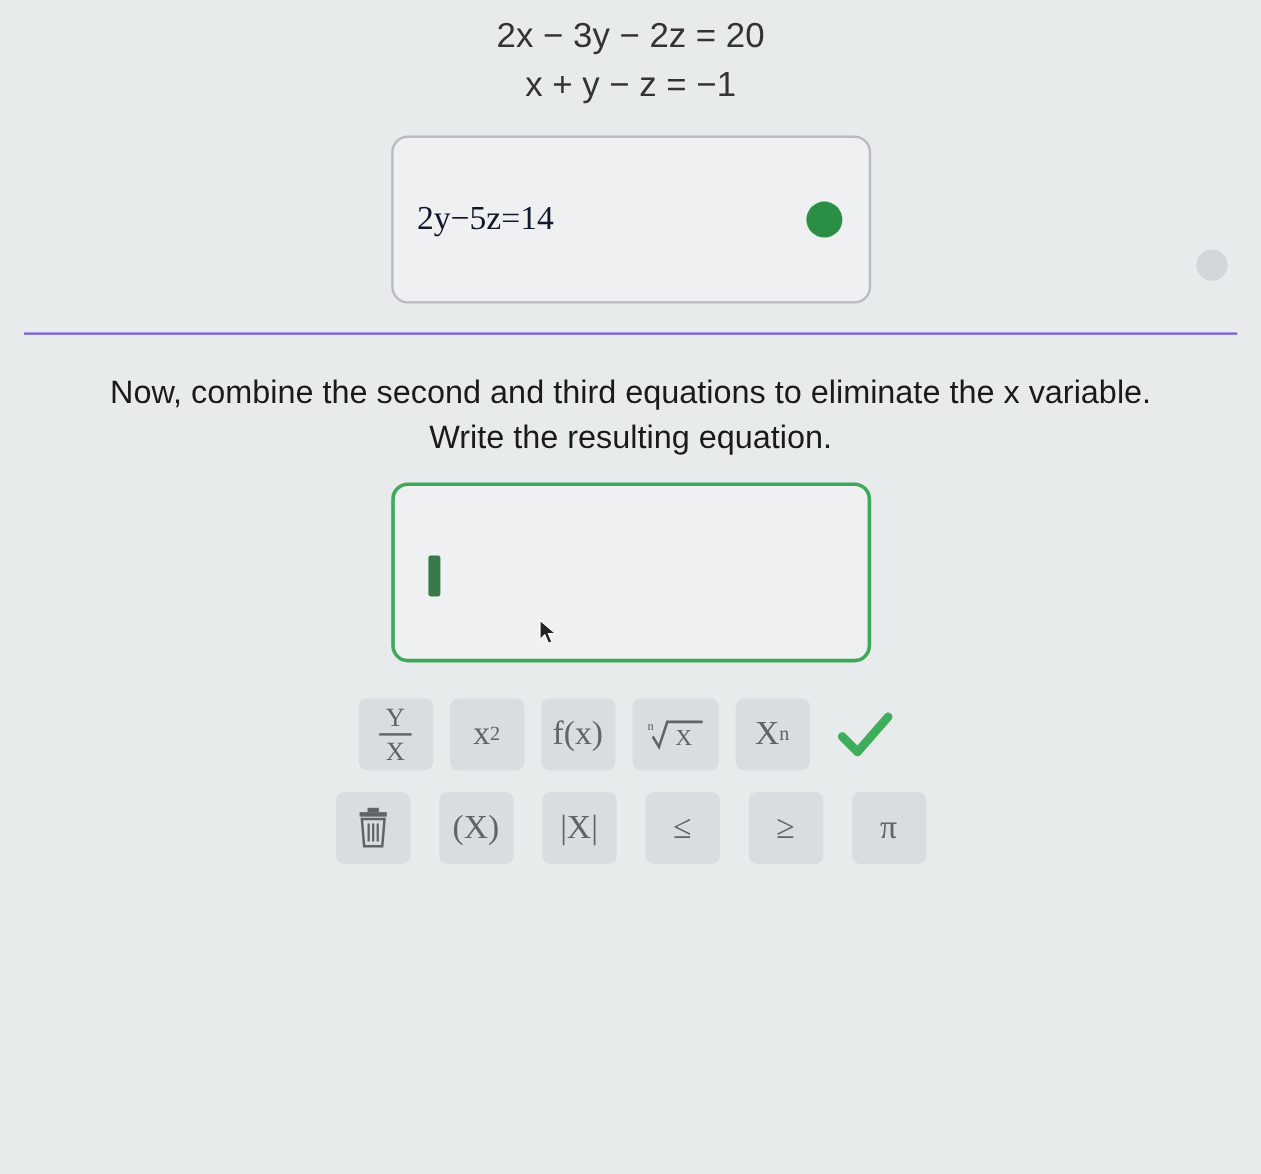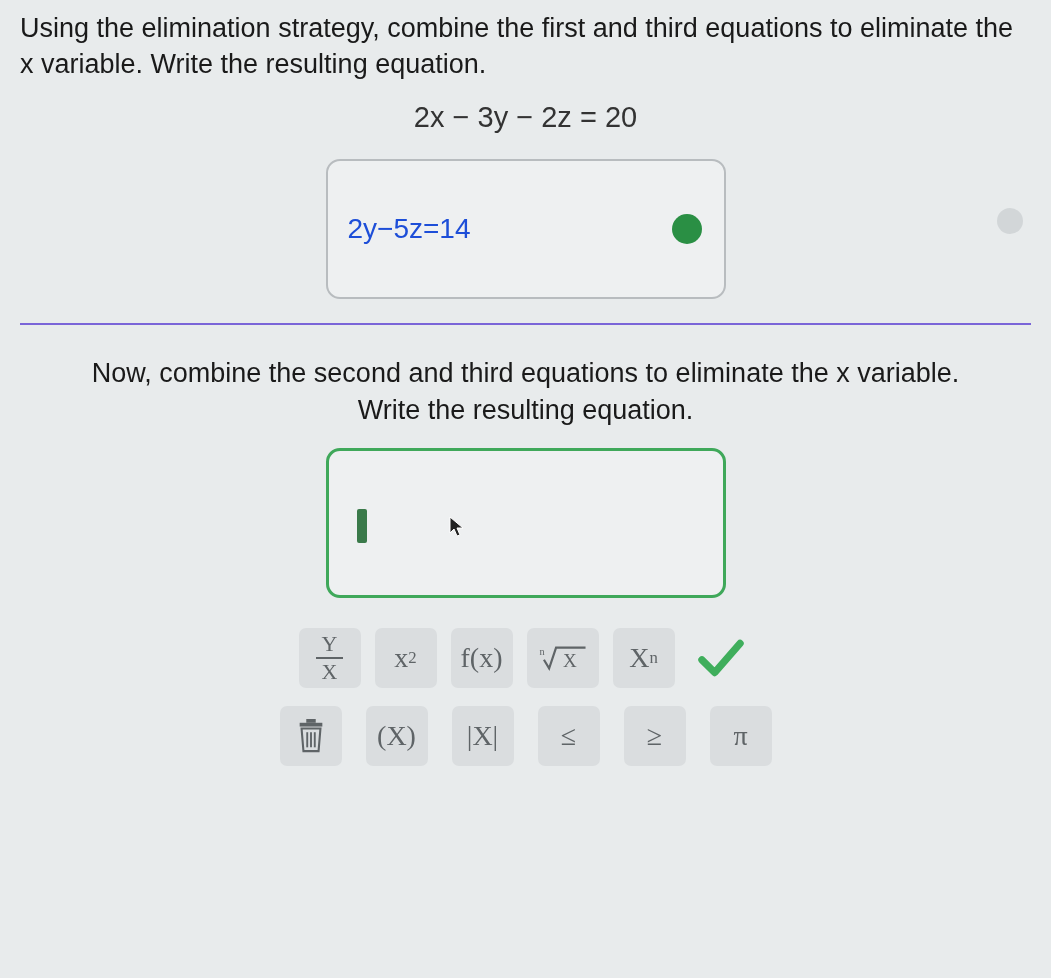--- a/index.html
+++ b/index.html
@@ -38,22 +38,22 @@
       border: 2px solid #b8bcbf;
       border-radius: 14px;
       background: #eef0f1;
       display: flex;
       align-items: center;
       padding: 0 20px;
       position: relative;
     }
     .answer-text {
       font-size: 28px;
-      color: #1d4ed8;
-      font-family: Liberation Sans, sans-serif;
+      color: #0f172a;
+      font-family: Liberation Serif, serif;
     }
     .status-dot {
       position: absolute;
       right: 22px;
       top: 50%;
       transform: translateY(-50%);
       width: 30px;
       height: 30px;
       border-radius: 50%;
       background: #2a8f44;
@@ -151,23 +151,23 @@
       left: 448px;
       top: 515px;
       width: 18px;
       height: 24px;
     }
   </style>
 </head>
 <body>
 
 <div class="container">
-  <div class="question-text">Using the elimination strategy, combine the first and third equations to eliminate the x variable. Write the resulting equation.</div>
   <div class="equations">
     <div>2x − 3y − 2z = 20</div>
+    <div>x + y − z = −1</div>
   </div>
 
   <div class="hint-circle"></div>
 
   <div class="answer-box-wrap">
     <div class="answer-box">
       <span class="answer-text">2y−5z=14</span>
       <div class="status-dot"></div>
     </div>
   </div>

